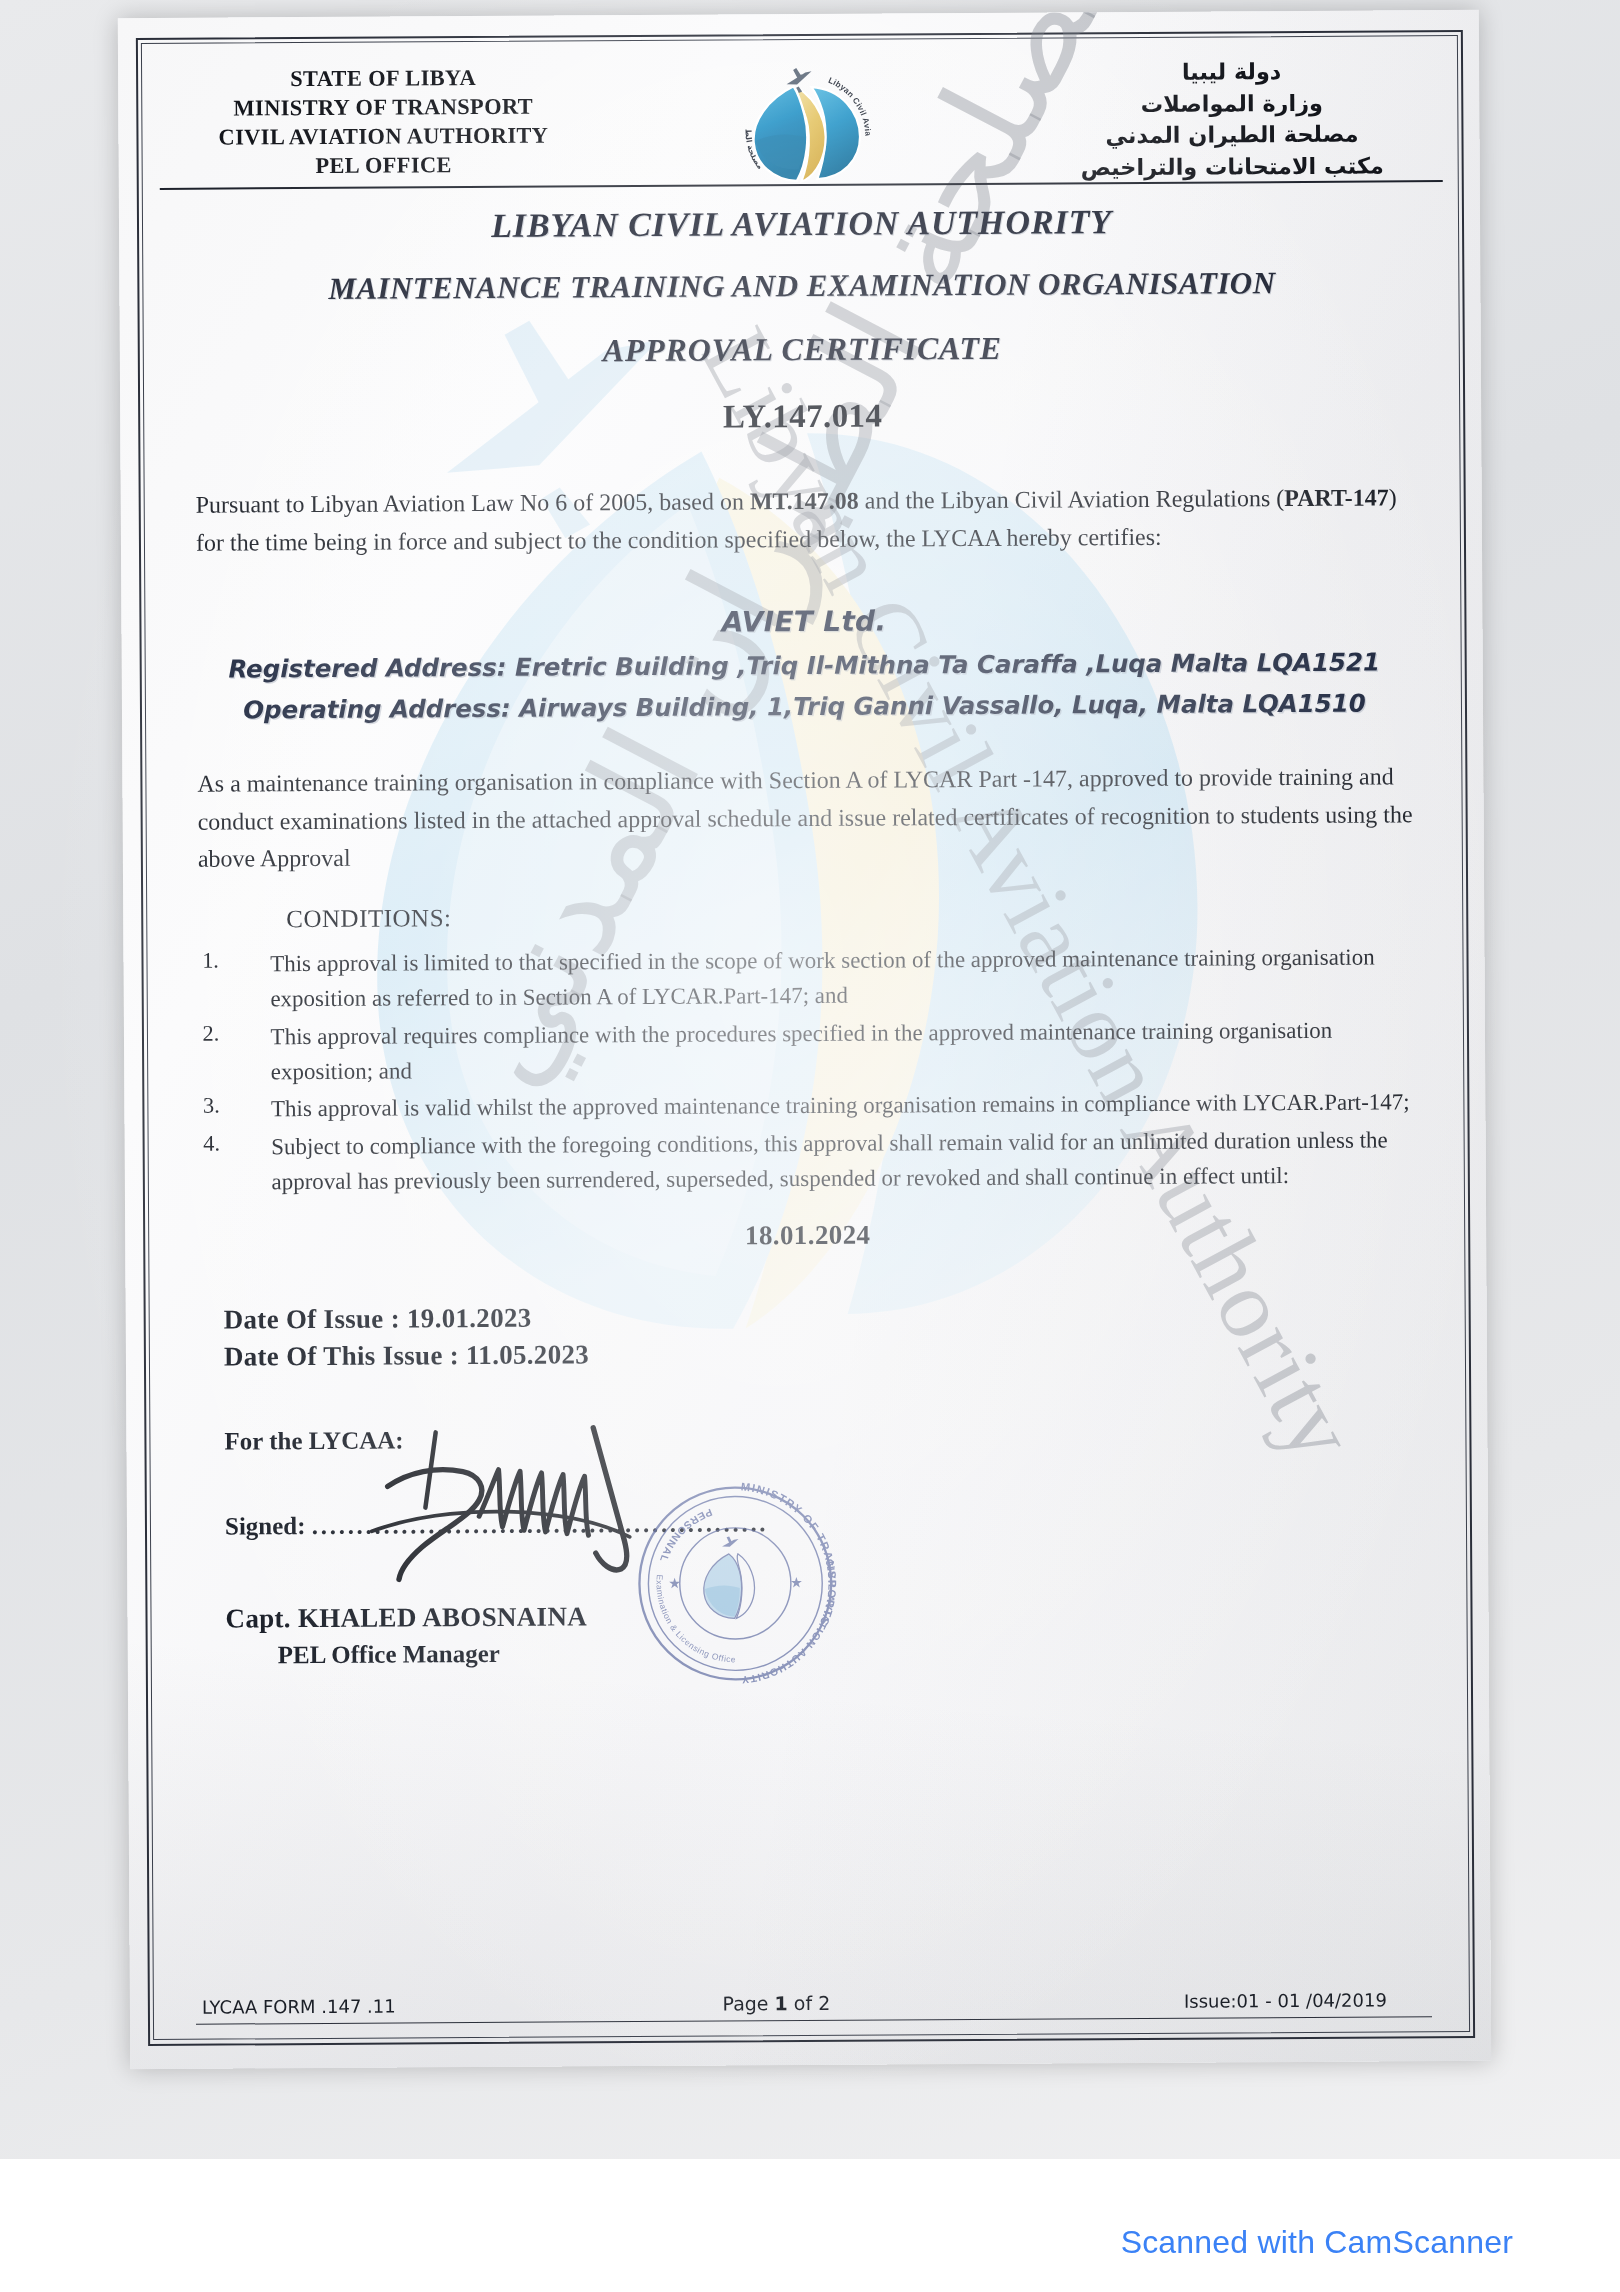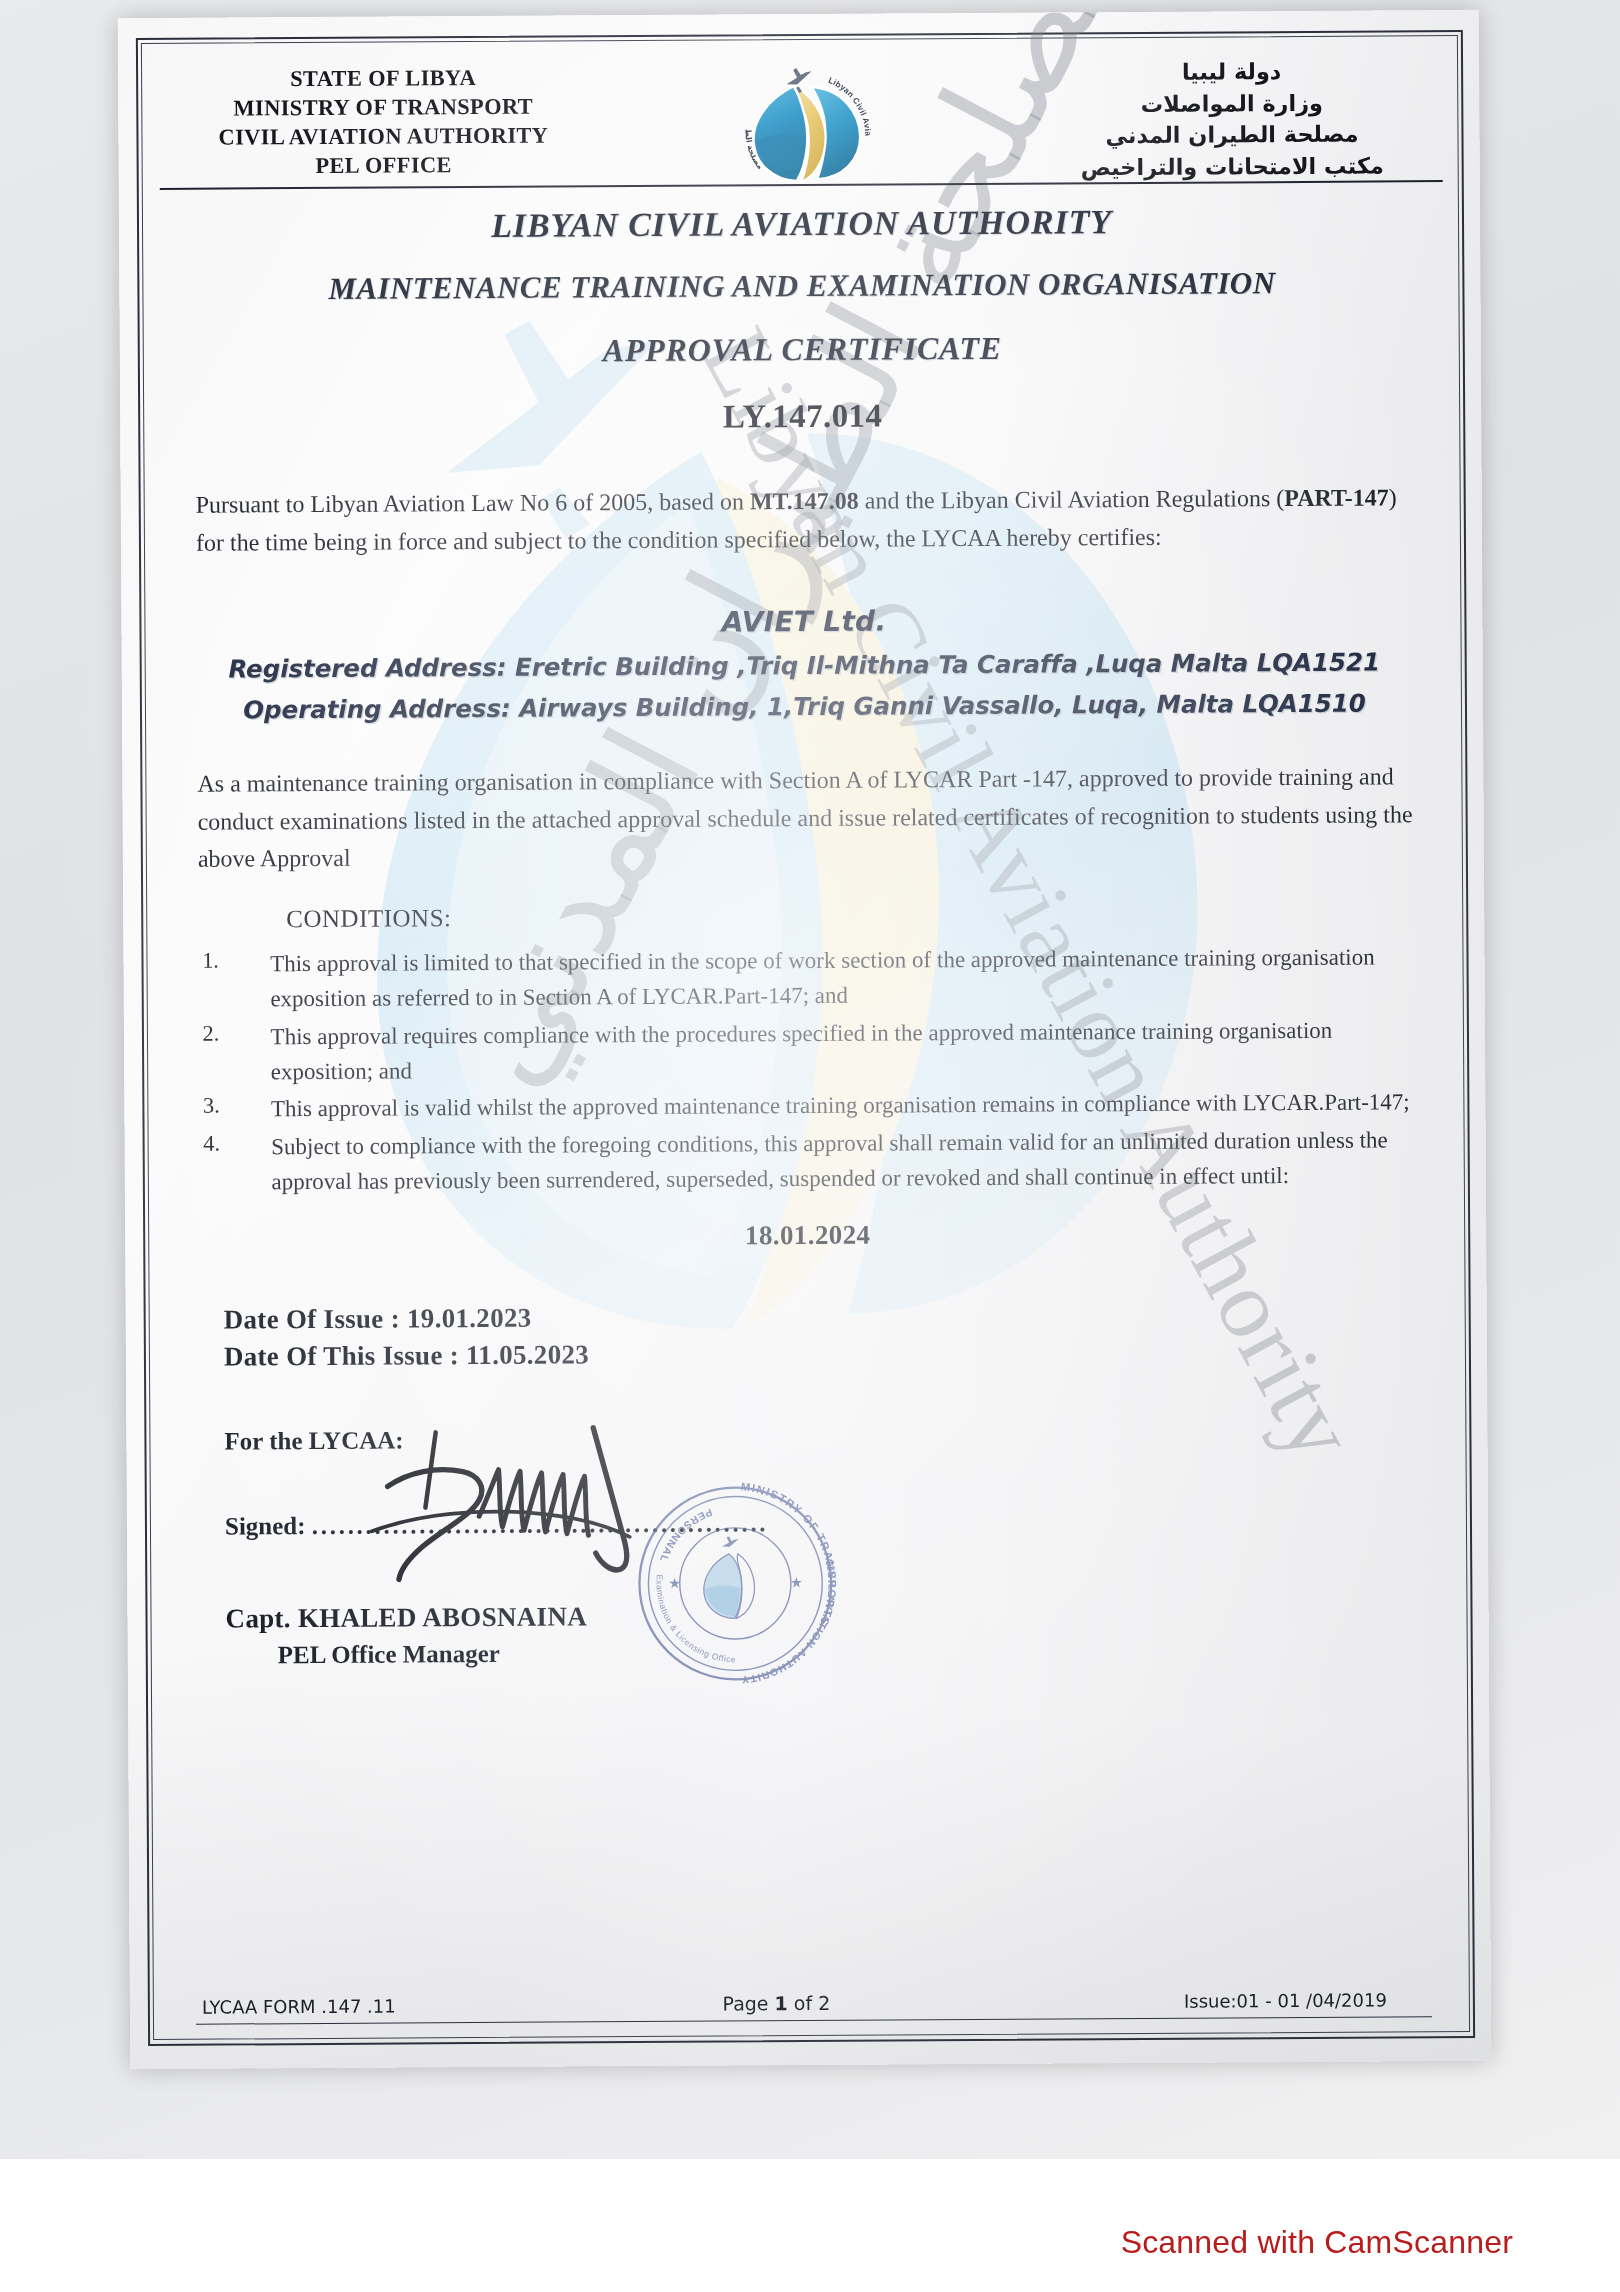--- a/index.html
+++ b/index.html
@@ -351,21 +351,21 @@
     height: 134px;
     background: #ffffff;
     z-index: 20;
   }
   #camscanner-text {
     position: absolute;
     right: 107px;
     bottom: 32px;
     font-family: "Liberation Sans", sans-serif;
     font-size: 32px;
-    color: #b91c1c;
+    color: #3b82f6;
     letter-spacing: 0.2px;
   }
 </style>
 </head>
 <body>
 
 <div id="scan-page">
 
   <div id="paper">
 

